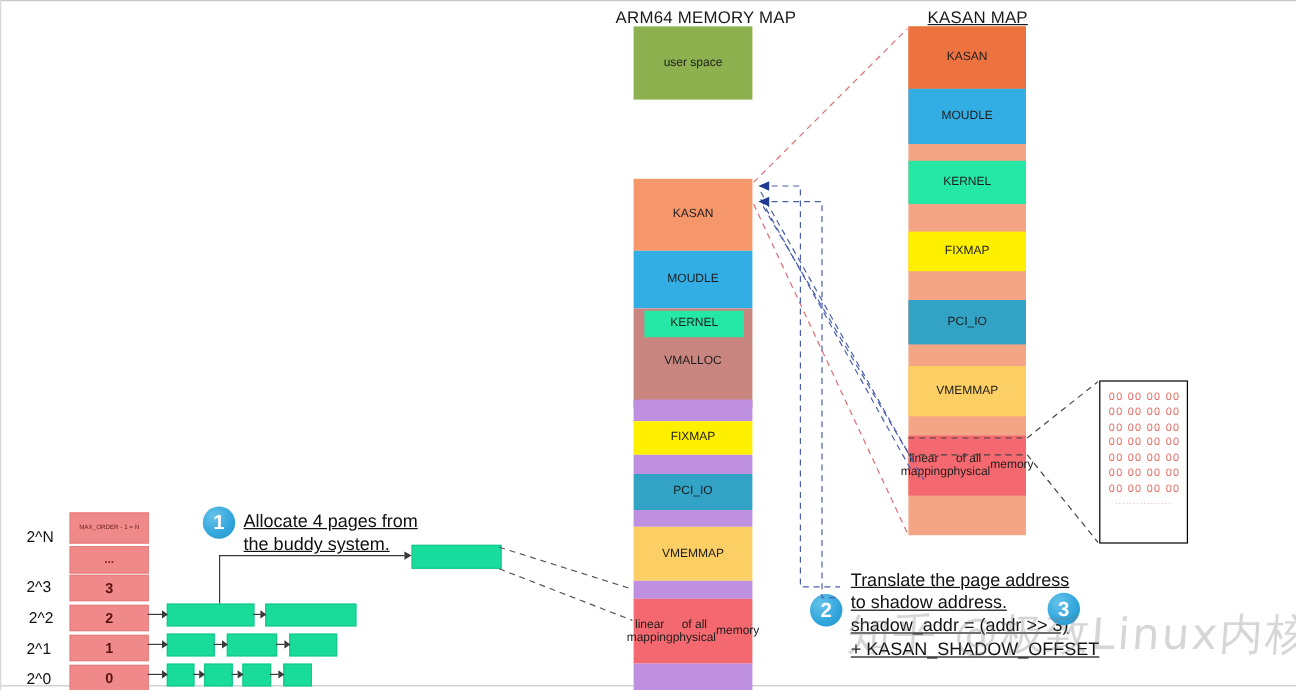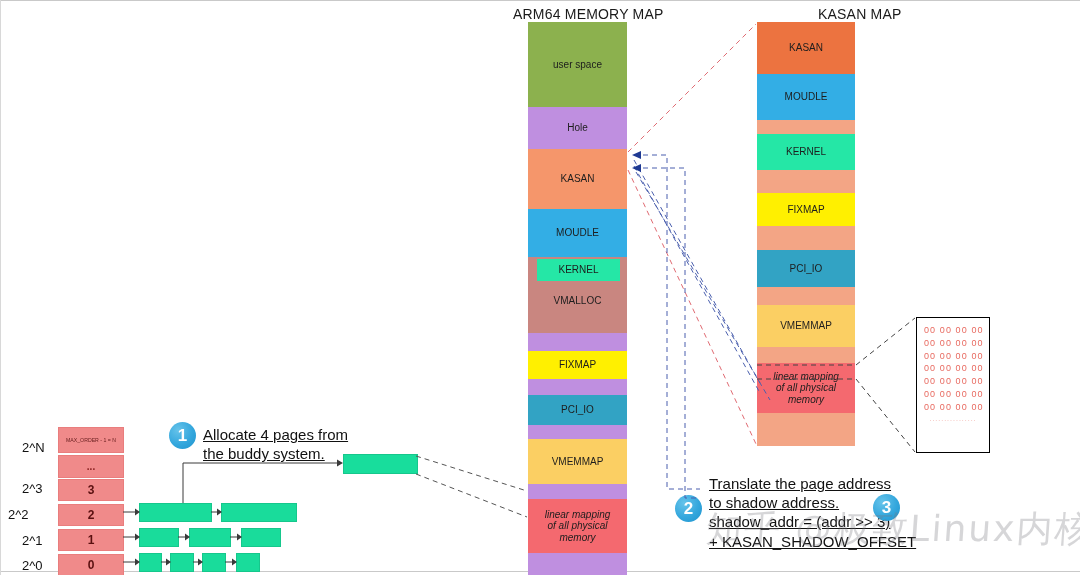--- a/index.html
+++ b/index.html
@@ -21,21 +21,21 @@
   .col-title{
     position:absolute;
     font-size:14px;color:#1a1a1a;letter-spacing:.2px;
     white-space:nowrap;
   }
 
   
   .map-col{position:absolute;}
   .band{position:absolute;display:flex;align-items:center;justify-content:center;
         font-size:10px;color:#1d1d1d;text-align:center;line-height:1.12;}
-  .band.multiline{flex-direction:column;font-style:italic;}
+  .band.multiline{flex-direction:row;}
 
   
   .big-title{
     position:absolute;
     font-size:24px;color:#111;white-space:nowrap;font-weight:400;
   }
   .order-label{position:absolute;font-size:13px;color:#111;}
   .order-box{
     position:absolute;background:#f08a8a;border:1px solid #e97d7d;
     display:flex;align-items:center;justify-content:center;
@@ -81,21 +81,21 @@
 
 <div id="stage">
 
   <div class="edge-top"></div>
   <div class="edge-bottom"></div>
   <div class="edge-left"></div>
 
 
   <div class="order-label" style="left:22px;top:440px;text-align:right;">2^N</div>
   <div class="order-label" style="left:22px;top:481px;">2^3</div>
-  <div class="order-label" style="left:8px;top:507px;">2^2</div>
+  <div class="order-label" style="left:24px;top:507px;">2^2</div>
   <div class="order-label" style="left:22px;top:533px;">2^1</div>
   <div class="order-label" style="left:22px;top:558px;">2^0</div>
 
   <div class="order-box head" style="left:58px;top:427px;width:64px;height:24px;">MAX_ORDER - 1 = N</div>
   <div class="order-box dots" style="left:58px;top:455px;width:64px;height:21px;">...</div>
   <div class="order-box" style="left:58px;top:479px;width:64px;height:20px;">3</div>
   <div class="order-box" style="left:58px;top:504px;width:64px;height:20px;">2</div>
   <div class="order-box" style="left:58px;top:529px;width:64px;height:20px;">1</div>
   <div class="order-box" style="left:58px;top:554px;width:64px;height:20px;">0</div>
 
@@ -115,22 +115,21 @@
 
   <div class="bubble" style="left:169px;top:422px;width:27px;height:27px;">1</div>
   <div class="step-text" style="left:203px;top:425px;">
     <div>Allocate 4 pages from</div>
     <div>the buddy system.</div>
   </div>
 
   <div class="col-title" style="left:513px;top:6px;">ARM64 MEMORY MAP</div>
 
   <div class="map-col" style="left:528px;top:22px;width:99px;height:548px;">
-    <div class="band" style="left:0;top:0;width:99px;height:85px;background:#8cb14e;">user space</div>
-    <div class="band" style="left:0;top:85px;width:99px;height:42px;background:#bf8fe0;">Hole</div>
+    <div class="band" style="left:0;top:0;width:99px;height:61px;background:#8cb14e;">user space</div>
     <div class="band" style="left:0;top:127px;width:99px;height:60px;background:#f5966b;">KASAN</div>
     <div class="band" style="left:0;top:187px;width:99px;height:48px;background:#33aee5;">MOUDLE</div>
     <div class="band" style="left:0;top:235px;width:99px;height:83px;background:#c98680;">
       <span style="position:absolute;left:0;top:38px;width:99px;text-align:center;">VMALLOC</span>
     </div>
     <div class="band" style="left:9px;top:237px;width:83px;height:22px;background:#25e7a6;">KERNEL</div>
     <div class="band" style="left:0;top:311px;width:99px;height:18px;background:#bf8fe0;"></div>
     <div class="band" style="left:0;top:329px;width:99px;height:28px;background:#fff000;">FIXMAP</div>
     <div class="band" style="left:0;top:357px;width:99px;height:16px;background:#bf8fe0;"></div>
     <div class="band" style="left:0;top:373px;width:99px;height:30px;background:#32a3c4;">PCI_IO</div>
@@ -138,21 +137,21 @@
     <div class="band" style="left:0;top:417px;width:99px;height:45px;background:#fbcf63;">VMEMMAP</div>
     <div class="band" style="left:0;top:462px;width:99px;height:15px;background:#bf8fe0;"></div>
     <div class="band multiline" style="left:0;top:477px;width:99px;height:54px;background:#f4696f;">
       <span>linear mapping</span>
       <span>of all physical</span>
       <span>memory</span>
     </div>
     <div class="band" style="left:0;top:531px;width:99px;height:40px;background:#bf8fe0;"></div>
   </div>
 
-  <div class="col-title" style="left:818px;top:6px;">KASAN MAP</div>
+  <div class="col-title" style="left:773px;top:6px;text-decoration:underline;">KASAN MAP</div>
 
   <div class="map-col" style="left:757px;top:22px;width:98px;height:424px;background:#f3a585;">
     <div class="band" style="left:0;top:0;width:98px;height:52px;background:#ec7340;">KASAN</div>
     <div class="band" style="left:0;top:52px;width:98px;height:46px;background:#33aee5;">MOUDLE</div>
     <div class="band" style="left:0;top:112px;width:98px;height:36px;background:#25e7a6;">KERNEL</div>
     <div class="band" style="left:0;top:171px;width:98px;height:33px;background:#fff000;">FIXMAP</div>
     <div class="band" style="left:0;top:228px;width:98px;height:37px;background:#32a3c4;">PCI_IO</div>
     <div class="band" style="left:0;top:283px;width:98px;height:42px;background:#fbcf63;">VMEMMAP</div>
     <div class="band multiline" style="left:0;top:341px;width:98px;height:50px;background:#f4696f;">
       <span>linear mapping</span>

